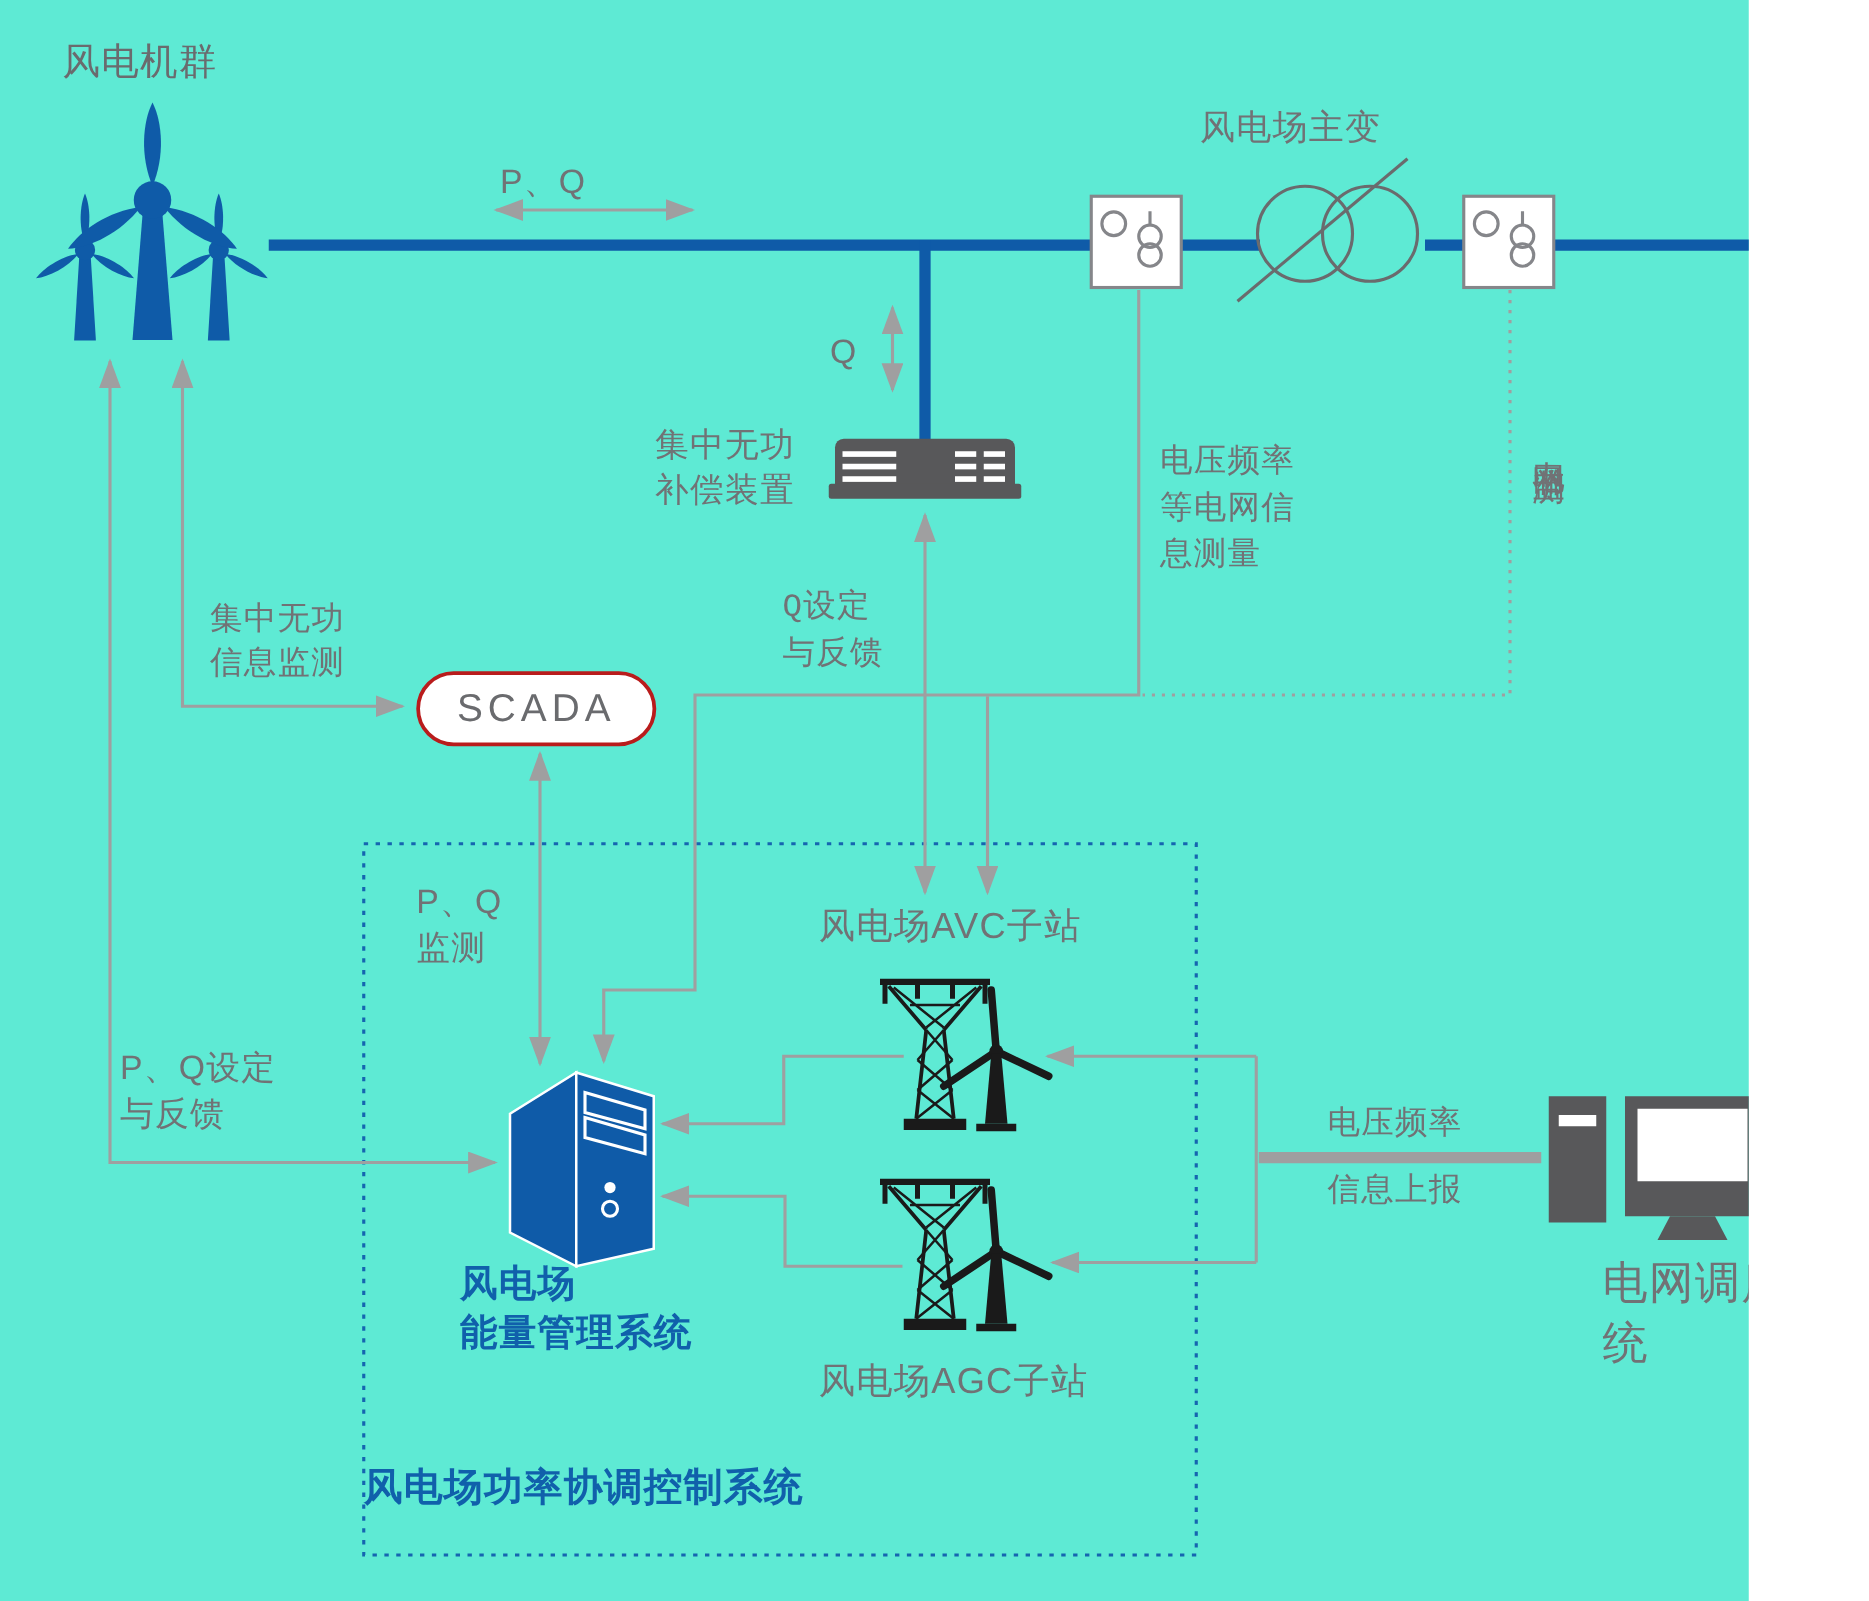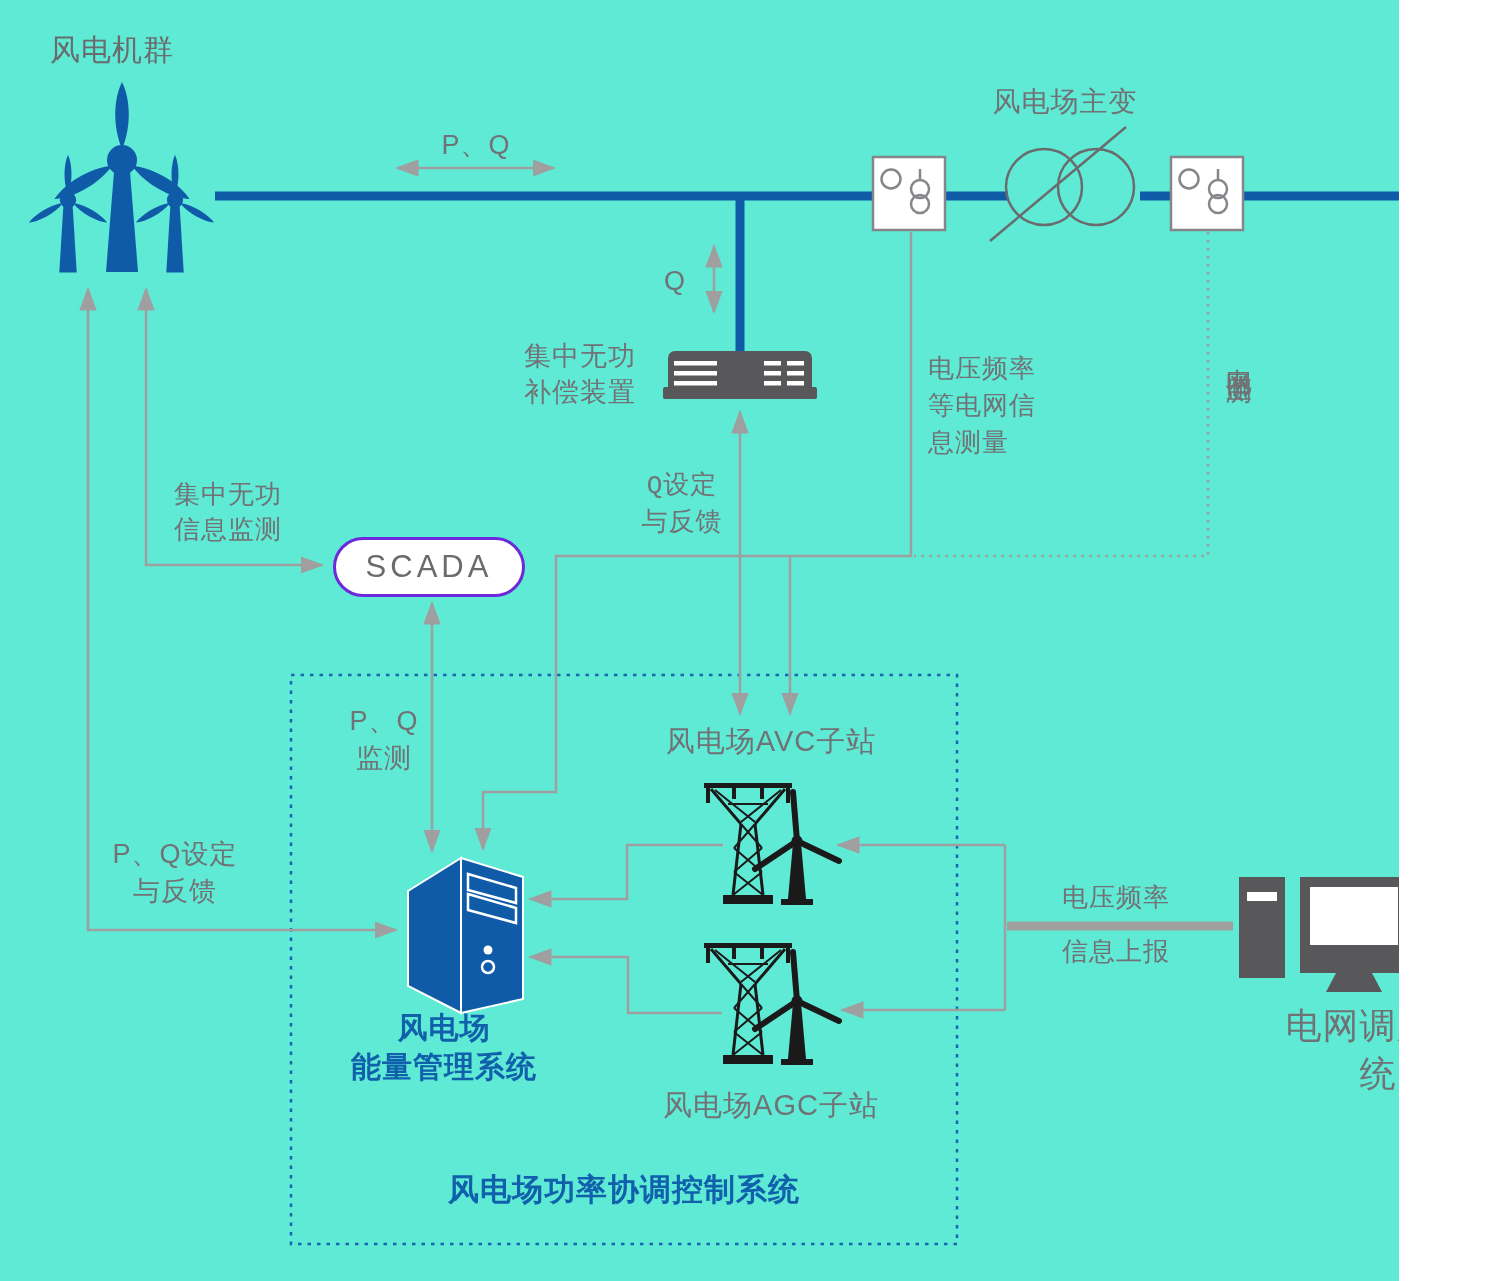--- a/index.html
+++ b/index.html
@@ -5,26 +5,26 @@
   html,body{margin:0;padding:0;background:#ffffff;}
   #canvas{
     position:relative;width:1399px;height:1281px;background:#5eead4;overflow:hidden;
     font-family:"Liberation Sans","DejaVu Sans",sans-serif;
   }
   #diagram-svg{position:absolute;left:0;top:0;}
   .lbl{
     position:absolute;color:#717275;white-space:pre-line;
     line-height:1.32;letter-spacing:1px;
   }
-  .center{text-align:center;}
+  .center{}
   .blue{color:#1060ab;font-weight:700;}
   .vertical{writing-mode:vertical-rl;letter-spacing:3px;}
   #scada-pill{
     position:absolute;left:333px;top:537px;width:192px;height:60px;
-    box-sizing:border-box;border:3px solid #6d28d9;border-radius:34px;
+    box-sizing:border-box;border:3px solid #b91c1c;border-radius:34px;
     background:#ffffff;display:flex;align-items:center;justify-content:center;
     font-size:31px;color:#6a6b6e;letter-spacing:4px;
   }
 </style>
 </head>
 <body>
 
 <div id="canvas">
 
   <svg id="diagram-svg" width="1495" height="1281" viewBox="0 0 1495 1281">
@@ -193,21 +193,21 @@
   <div class="lbl center" style="left:333px;top:703px;width:102px;font-size:27px;line-height:37px;">P、Q
 监测</div>
 
   <div class="lbl center" style="left:96px;top:836px;width:158px;font-size:27px;line-height:37px;">P、Q设定
 与反馈</div>
 
   <div class="lbl center" style="left:655px;top:722px;width:232px;font-size:29px;">风电场AVC子站</div>
 
   <div class="lbl center" style="left:655px;top:1086px;width:232px;font-size:29px;">风电场AGC子站</div>
 
-  <div class="lbl center blue" style="left:334px;top:1008px;width:220px;font-size:30px;line-height:39px;">风电场
+  <div class="lbl center blue" style="left:368px;top:1008px;width:220px;font-size:30px;line-height:39px;">风电场
 能量管理系统</div>
 
   <div class="lbl" style="left:1062px;top:880px;width:120px;font-size:26px;">电压频率</div>
 
   <div class="lbl" style="left:1062px;top:934px;width:120px;font-size:26px;">信息上报</div>
 
   <div class="lbl center" style="left:1282px;top:1002px;width:192px;font-size:36px;">电网调度系统</div>
 
   <div class="lbl center blue" style="left:291px;top:1170px;width:666px;font-size:31px;">风电场功率协调控制系统</div>
 

